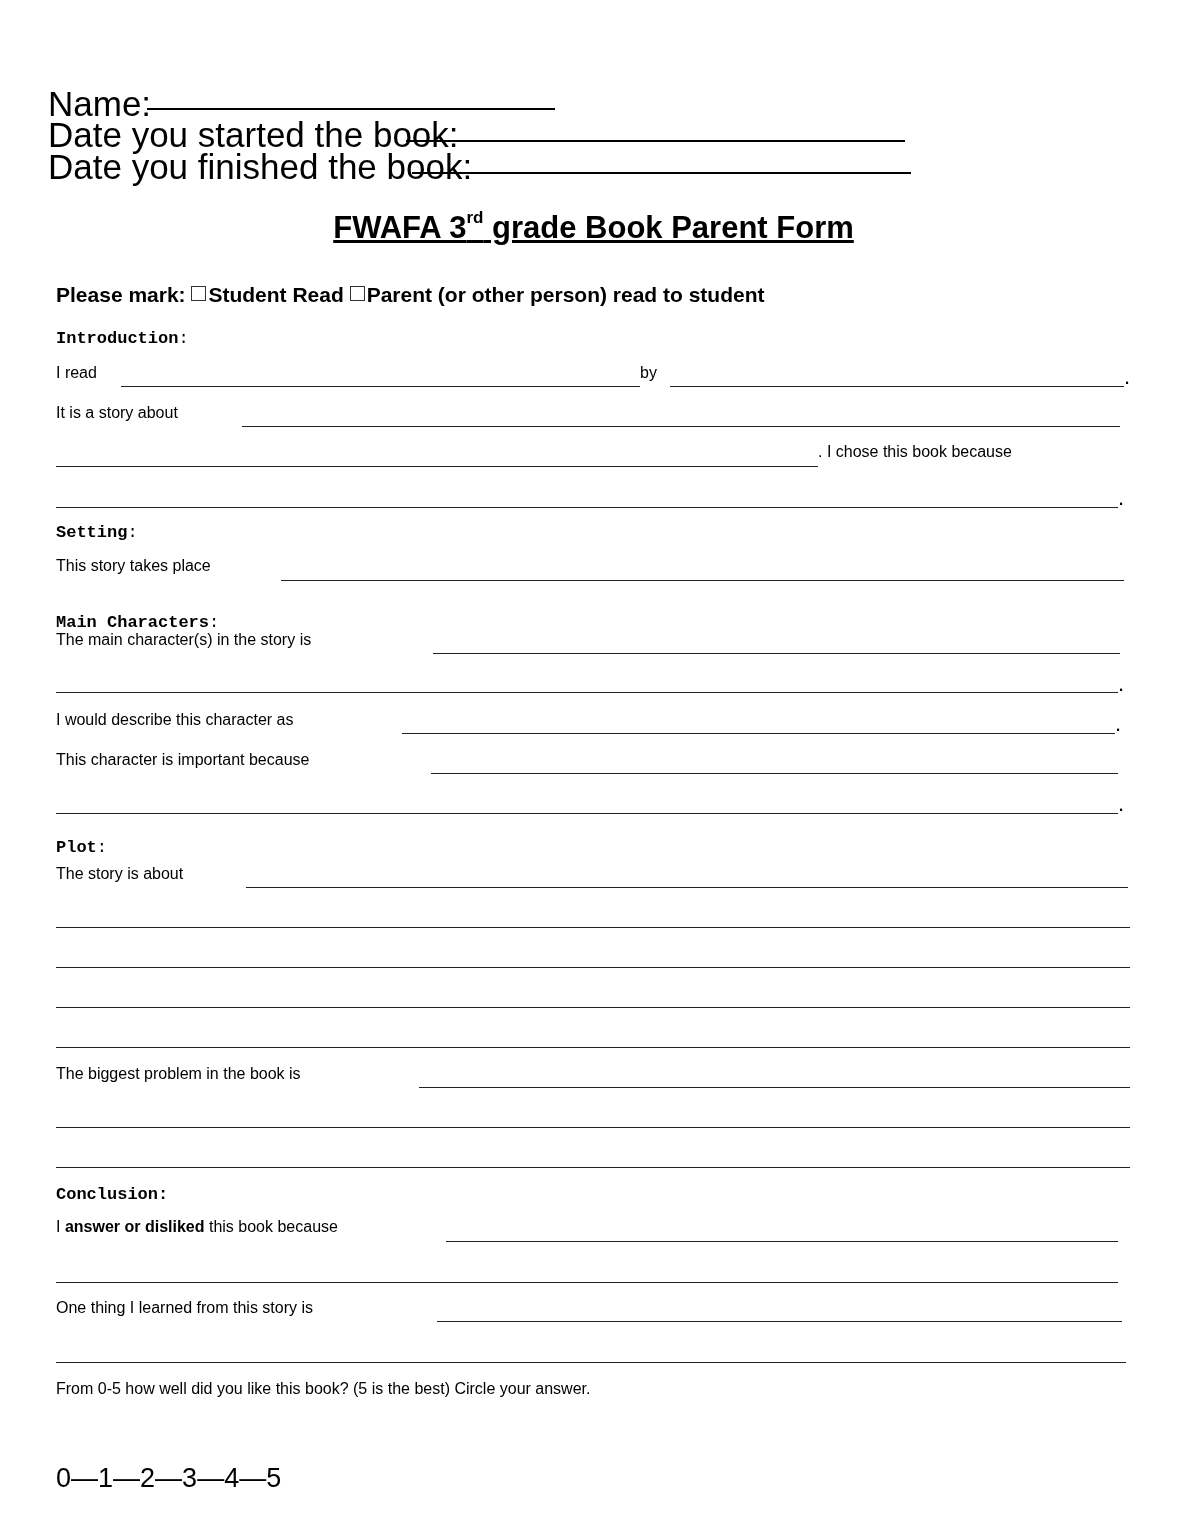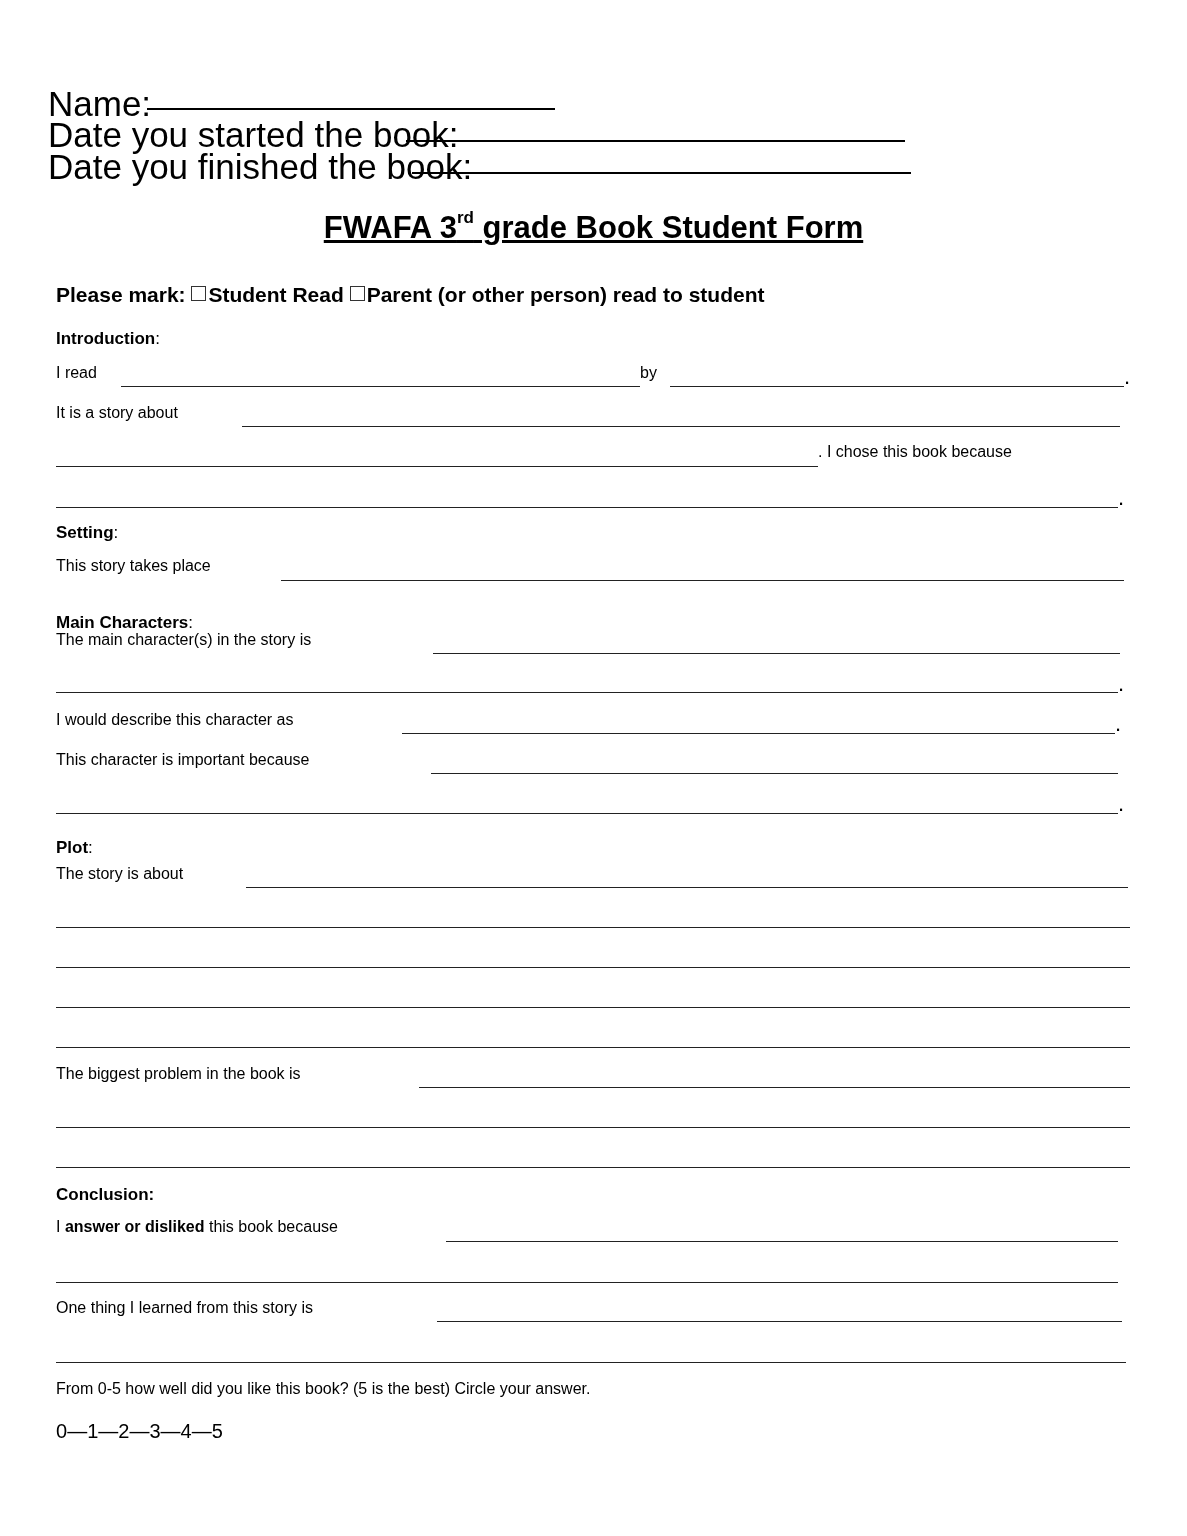--- a/index.html
+++ b/index.html
@@ -6,38 +6,38 @@
   body { width: 1187px; height: 1536px; position: relative; overflow: hidden;
          font-family: "Liberation Sans", sans-serif; color: #000; }
   .abs { position: absolute; white-space: nowrap; }
   .hdr { font-size: 35px; font-weight: normal; left: 48px; }
   .uline { position: absolute; border-bottom: 2px solid #000; height: 0; }
   .thin { border-bottom: 1.5px solid #222; }
   .title { font-size: 31px; font-weight: bold; text-decoration: underline; left: 0; width: 1187px; text-align: center; top: 210px; }
   .title sup { font-size: 17px; position: relative; top: -4px; }
   .mark { font-size: 21px; font-weight: bold; left: 56px; top: 283px; }
   .box { display: inline-block; width: 13px; height: 13px; border: 1.4px solid #333; margin: 0 2px 0 0; vertical-align: 1px; }
-  .sec { font-size: 17px; font-weight: bold; left: 56px; }
+  .sec { font-size: 17px; font-weight: bold; left: 56px; font-family: Liberation Mono, monospace; }
   .sec span.colon { font-weight: normal; }
   .txt { font-size: 16px; left: 56px; }
   .dot { font-size: 22px; }
 </style>
 </head>
 <body>
 
 <div class="abs hdr" style="top:84px;">Name:</div>
 <div class="uline" style="left:147px; width:408px; top:108px;"></div>
 
 <div class="abs hdr" style="top:115px;">Date you started the book:</div>
 <div class="uline" style="left:406px; width:499px; top:140px;"></div>
 
 <div class="abs hdr" style="top:147px;">Date you finished the book:</div>
 <div class="uline" style="left:412px; width:499px; top:172px;"></div>
 
-<div class="abs title"><span>FWAFA 3</span><sup>rd</sup><span> grade Book Student Form</span></div>
+<div class="abs title"><span>FWAFA 3</span><sup>rd</sup><span> grade Book Parent Form</span></div>
 
 <div class="abs mark">
   <span>Please mark:</span>
   <span class="box"></span><span>Student Read</span>
   <span class="box"></span><span>Parent (or other person) read to student</span>
 </div>
 
 <div class="abs sec" style="top:329px;"><span>Introduction</span><span class="colon">:</span></div>
 
 <div class="abs txt" style="top:364px;">I read</div>
@@ -91,15 +91,15 @@
 <div class="abs txt" style="top:1218px;"><span>I </span><b>answer or disliked</b><span> this book because</span></div>
 <div class="uline thin" style="left:446px; width:672px; top:1241px;"></div>
 <div class="uline thin" style="left:56px; width:1062px; top:1282px;"></div>
 
 <div class="abs txt" style="top:1299px;">One thing I learned from this story is</div>
 <div class="uline thin" style="left:437px; width:685px; top:1321px;"></div>
 <div class="uline thin" style="left:56px; width:1070px; top:1362px;"></div>
 
 <div class="abs txt" style="top:1380px;">From 0-5 how well did you like this book? (5 is the best) Circle your answer.</div>
 
-<div class="abs" style="top:1420px; left:56px; font-size:20px;">
+<div class="abs" style="top:1463px; left:56px; font-size:27px;">
   <span>0</span><span>—</span><span>1</span><span>—</span><span>2</span><span>—</span><span>3</span><span>—</span><span>4</span><span>—</span><span>5</span>
 </div>
 
 </body></html>

